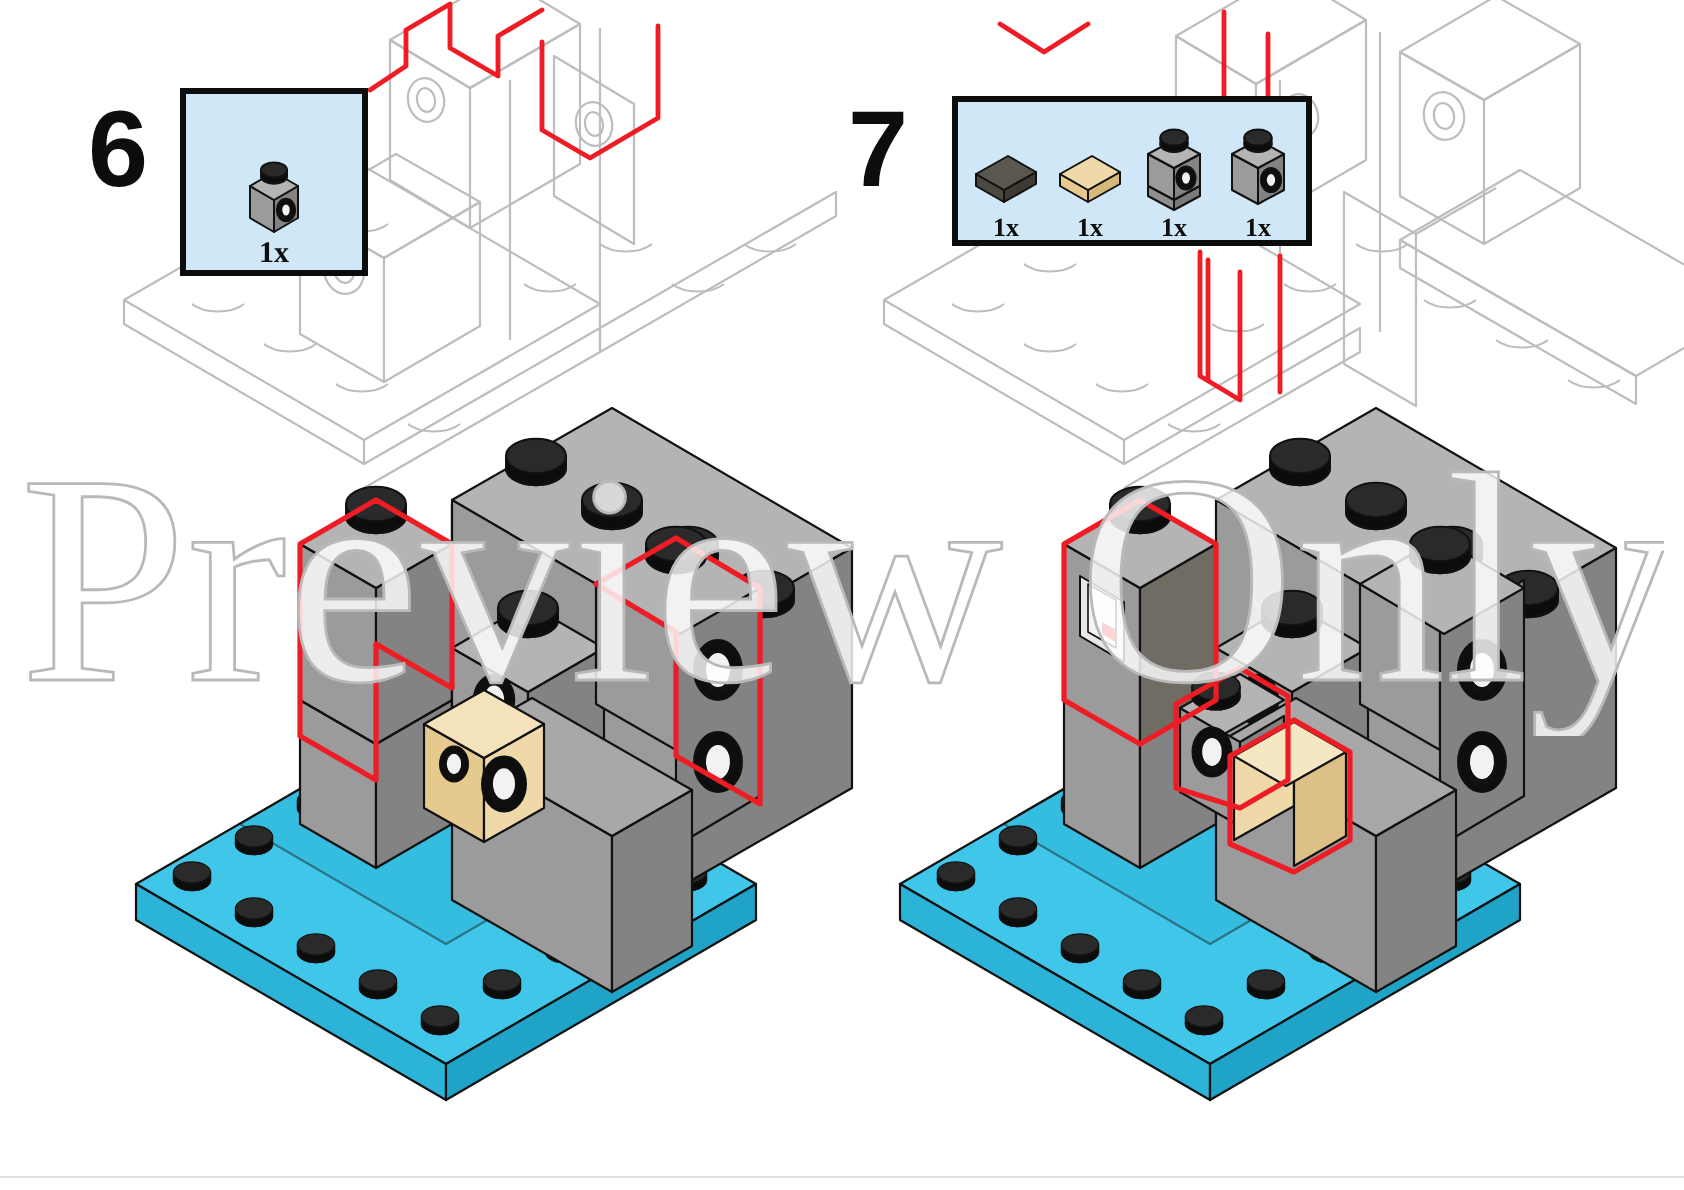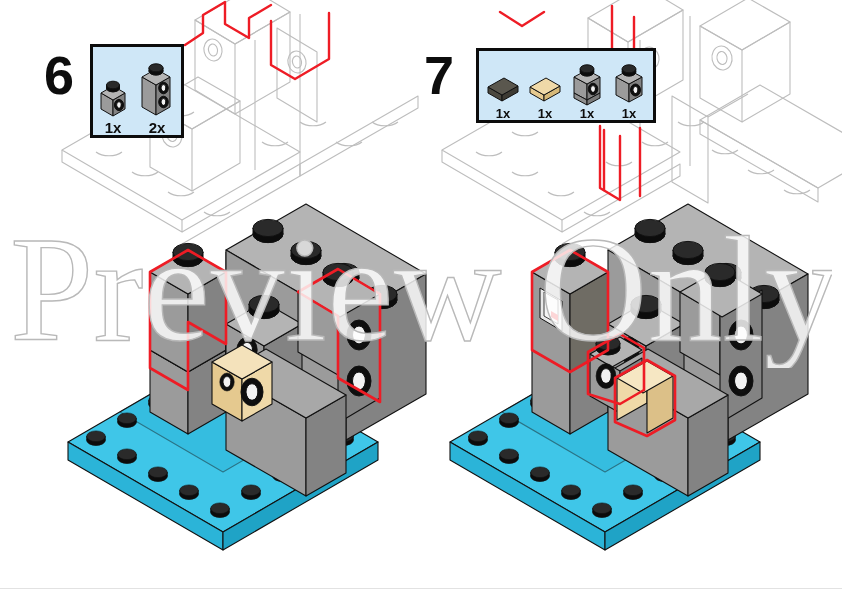--- a/index.html
+++ b/index.html
@@ -29,21 +29,21 @@
   #step-7-parts{left:476px;top:48px;width:180px;height:75px;}
 
   .parts-row{display:flex;align-items:flex-end;justify-content:center;
              width:100%;height:100%;}
   .part-cell{display:flex;flex-direction:column;align-items:center;
              justify-content:flex-end;}
   #step-6-parts .part-cell{padding:0 3px;}
   #step-7-parts .part-cell{padding:0 2px;}
   .part-art{display:block;}
   .part-qty{font-size:15px;font-weight:bold;color:#0d0d0d;line-height:15px;
-            margin-top:1px;font-family:Liberation Sans, sans-serif;}
+            margin-top:1px;font-family:Liberation Serif, serif;}
   #step-7-parts .part-qty{font-size:13px;line-height:13px;}
 
   
   #watermark{position:absolute;left:10px;top:228px;width:822px;height:140px;}
   #watermark text{font-family:"Liberation Serif",serif;font-size:150px;
                   fill:#ffffff;fill-opacity:.82;stroke:#b9b9b9;stroke-width:1.4px;}
 </style>
 </head>
 <body>
 
@@ -373,39 +373,20 @@
               <path d="M10.5 9 l0 -3 a6.5 3.8 0 0 0 13 0 l0 3 a6.5 3.8 0 0 1 -13 0 z" fill="#0c0c0c"></path>
               <ellipse cx="17" cy="6" rx="6.5" ry="3.8" fill="#2a2a2a"></ellipse>
               <ellipse cx="23" cy="26" rx="4.6" ry="5.6" fill="#0e0e0e"></ellipse>
               <ellipse cx="23" cy="26" rx="2.4" ry="3.3" fill="#f2f2f2"></ellipse>
               <path d="M20.6 27 a2.4 3.3 0 0 0 4.8 -1.5 l0 1.2 a2.4 3.3 0 0 1 -4.8 1.5 z" fill="#111"></path>
             </g>
           </svg>
           <span class="part-qty">1x</span>
         </div>
 
-        <div class="part-cell">
-          <svg class="part-art" width="42" height="58" viewBox="0 0 42 58">
-            <g stroke="#111" stroke-width="1" stroke-linejoin="round">
-              <path d="M6 46 l0 -30 l14 8 l0 30 z" fill="#9b9b9b"></path>
-              <path d="M20 24 l14 -8 l0 30 l-14 8 z" fill="#838383"></path>
-              <path d="M6 16 l14 -8 l14 8 l-14 8 z" fill="#b4b4b4"></path>
-              <ellipse cx="20" cy="10" rx="7" ry="4" fill="#141414"></ellipse>
-              <path d="M13 10 l0 -3.2 a7 4 0 0 0 14 0 l0 3.2 a7 4 0 0 1 -14 0 z" fill="#0c0c0c"></path>
-              <ellipse cx="20" cy="6.8" rx="7" ry="4" fill="#2a2a2a"></ellipse>
-              <ellipse cx="27.5" cy="27" rx="4.8" ry="5.8" fill="#0e0e0e"></ellipse>
-              <ellipse cx="27.5" cy="27" rx="2.5" ry="3.4" fill="#f2f2f2"></ellipse>
-              <path d="M25 28 a2.5 3.4 0 0 0 5 -1.6 l0 1.3 a2.5 3.4 0 0 1 -5 1.6 z" fill="#111"></path>
-              <ellipse cx="27.5" cy="41" rx="4.8" ry="5.8" fill="#0e0e0e"></ellipse>
-              <ellipse cx="27.5" cy="41" rx="2.5" ry="3.4" fill="#f2f2f2"></ellipse>
-              <path d="M25 42 a2.5 3.4 0 0 0 5 -1.6 l0 1.3 a2.5 3.4 0 0 1 -5 1.6 z" fill="#111"></path>
-            </g>
-          </svg>
-          <span class="part-qty">2x</span>
-        </div>
 
       </div>
     </div>
 
     <div class="step-number" id="step-7-number">7</div>
 
     <div class="parts-box" id="step-7-parts">
       <div class="parts-row">
 
         <div class="part-cell">

